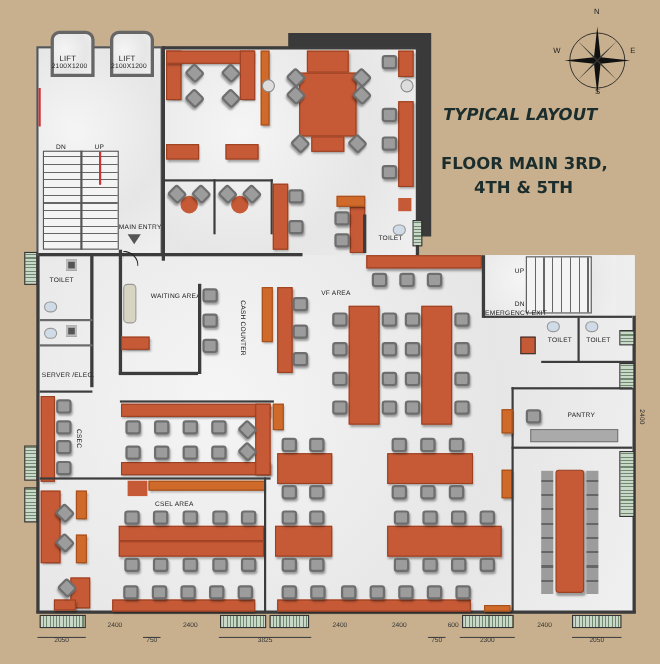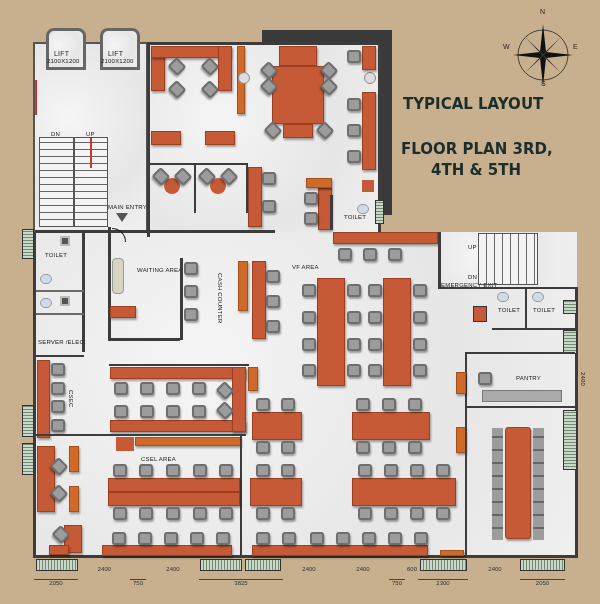--- a/index.html
+++ b/index.html
@@ -20,22 +20,22 @@
   .title{position:absolute;font-weight:bold;color:#1b2d2c;font-family:"DejaVu Sans",sans-serif;}
   .stair{position:absolute;background:repeating-linear-gradient(0deg,#f4f4f4 0 6px,#666 6px 7px);border:1px solid #555;box-sizing:border-box;}
   .stairh{position:absolute;background:repeating-linear-gradient(90deg,#f4f4f4 0 7px,#666 7px 8px);border:1px solid #555;box-sizing:border-box;}
   .door{position:absolute;border:1px solid #222;border-radius:0 100% 0 0;border-left:none;border-bottom:none;box-sizing:border-box;}
   .wc{position:absolute;width:12px;height:10px;background:#cfdbe6;border-radius:6px;border:1px solid #999;box-sizing:border-box;}
   .basin{position:absolute;width:10px;height:10px;background:#555;border:2px solid #bbb;box-sizing:border-box;}
 </style>
 </head>
 <body>
 
-<div class="title" style="left:403px;top:95px;font-size:15px;">TYPICAL LAYOUT</div>
-<div class="title" style="left:401px;top:140px;font-size:15px;">FLOOR PLAN 3RD,</div>
+<div class="title" style="left:403px;top:95px;font-size:15px;font-style:italic;">TYPICAL LAYOUT</div>
+<div class="title" style="left:401px;top:140px;font-size:15px;">FLOOR MAIN 3RD,</div>
 <div class="title" style="left:431px;top:161px;font-size:15px;">4TH &amp; 5TH</div>
 
 <div class="abs" style="left:505px;top:8px;width:76px;height:80px;">
   <svg width="76" height="80" viewBox="0 0 76 80">
     <circle cx="38" cy="47" r="25" fill="none" stroke="#222" stroke-width="0.8"></circle>
     <polygon points="38,16 41,44 38,47 35,44" fill="#111"></polygon>
     <polygon points="38,78 41,50 38,47 35,50" fill="#111"></polygon>
     <polygon points="8,47 35,44 38,47 35,50" fill="#111"></polygon>
     <polygon points="68,47 41,44 38,47 41,50" fill="#111"></polygon>
     <polygon points="20,29 37,45 39,49" fill="#333"></polygon>

